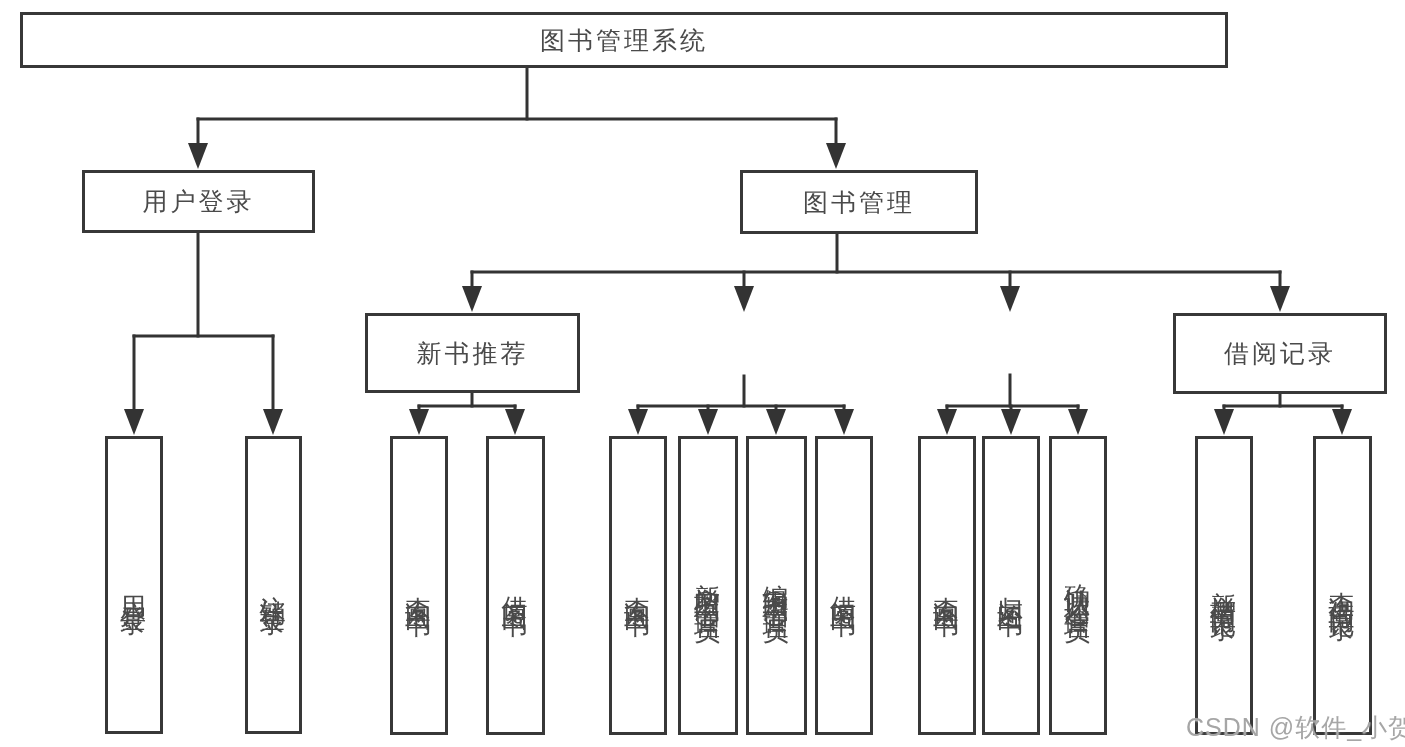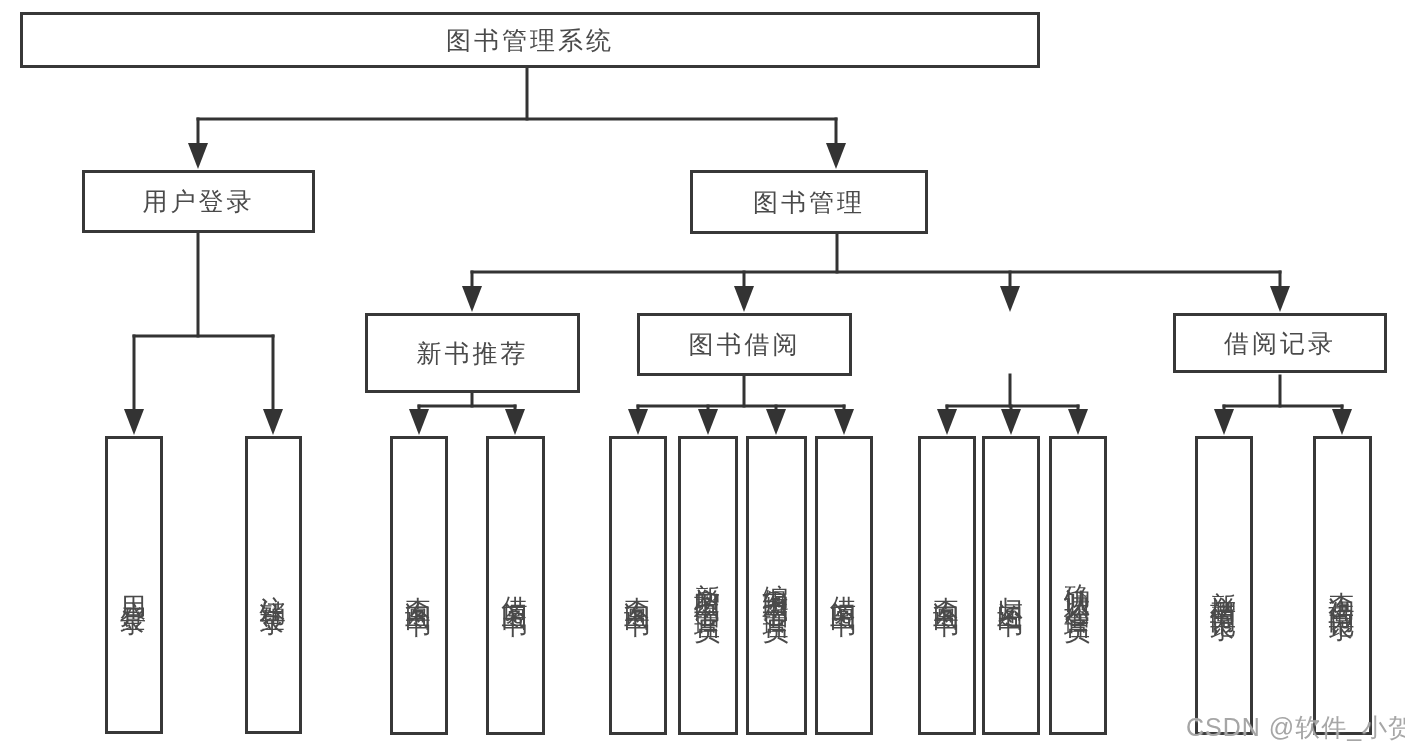--- a/index.html
+++ b/index.html
@@ -100,28 +100,27 @@
       <line x1="1078" y1="406" x2="1078" y2="413" stroke="#333333" stroke-width="3" stroke-linecap="square"></line>
       <polygon points="1068,409 1088,409 1078,435" fill="#333333"></polygon>
       <line x1="1280" y1="376" x2="1280" y2="406" stroke="#333333" stroke-width="3" stroke-linecap="square"></line>
       <line x1="1224" y1="406" x2="1342" y2="406" stroke="#333333" stroke-width="3" stroke-linecap="square"></line>
       <line x1="1224" y1="406" x2="1224" y2="413" stroke="#333333" stroke-width="3" stroke-linecap="square"></line>
       <polygon points="1214,409 1234,409 1224,435" fill="#333333"></polygon>
       <line x1="1342" y1="406" x2="1342" y2="413" stroke="#333333" stroke-width="3" stroke-linecap="square"></line>
       <polygon points="1332,409 1352,409 1342,435" fill="#333333"></polygon>
     </svg>
 
-  <div class="node h-node" style="left:20px;top:12px;width:1020px;height:56px;">图书管理系统</div>
+  <div class="node h-node" style="left:20px;top:12px;width:1208px;height:56px;">图书管理系统</div>
 
   <div class="node h-node" style="left:82px;top:170px;width:233px;height:63px;">用户登录</div>
-  <div class="node h-node" style="left:690px;top:170px;width:238px;height:64px;">图书管理</div>
+  <div class="node h-node" style="left:740px;top:170px;width:238px;height:64px;">图书管理</div>
 
   <div class="node h-node" style="left:365px;top:313px;width:215px;height:80px;">新书推荐</div>
-  <div class="node h-node" style="left:637px;top:313px;width:215px;height:63px;">图书借阅</div>
-  <div class="node h-node" style="left:1173px;top:313px;width:214px;height:60px;">借阅记录</div>
+  <div class="node h-node" style="left:1173px;top:313px;width:214px;height:81px;">借阅记录</div>
 
   <div class="node v-node" style="left:105px;top:436px;width:58px;height:298px;">用户登录</div>
   <div class="node v-node" style="left:245px;top:436px;width:57px;height:298px;">注销登录</div>
 
   <div class="node v-node" style="left:390px;top:436px;width:58px;height:299px;">查询图书</div>
   <div class="node v-node" style="left:486px;top:436px;width:59px;height:299px;">借阅图书</div>
 
   <div class="node v-node" style="left:609px;top:436px;width:58px;height:299px;">查询图书</div>
   <div class="node v-node" style="left:678px;top:436px;width:60px;height:299px;">新增图书（管理员）</div>
   <div class="node v-node" style="left:746px;top:436px;width:61px;height:299px;">编辑图书（管理员）</div>

